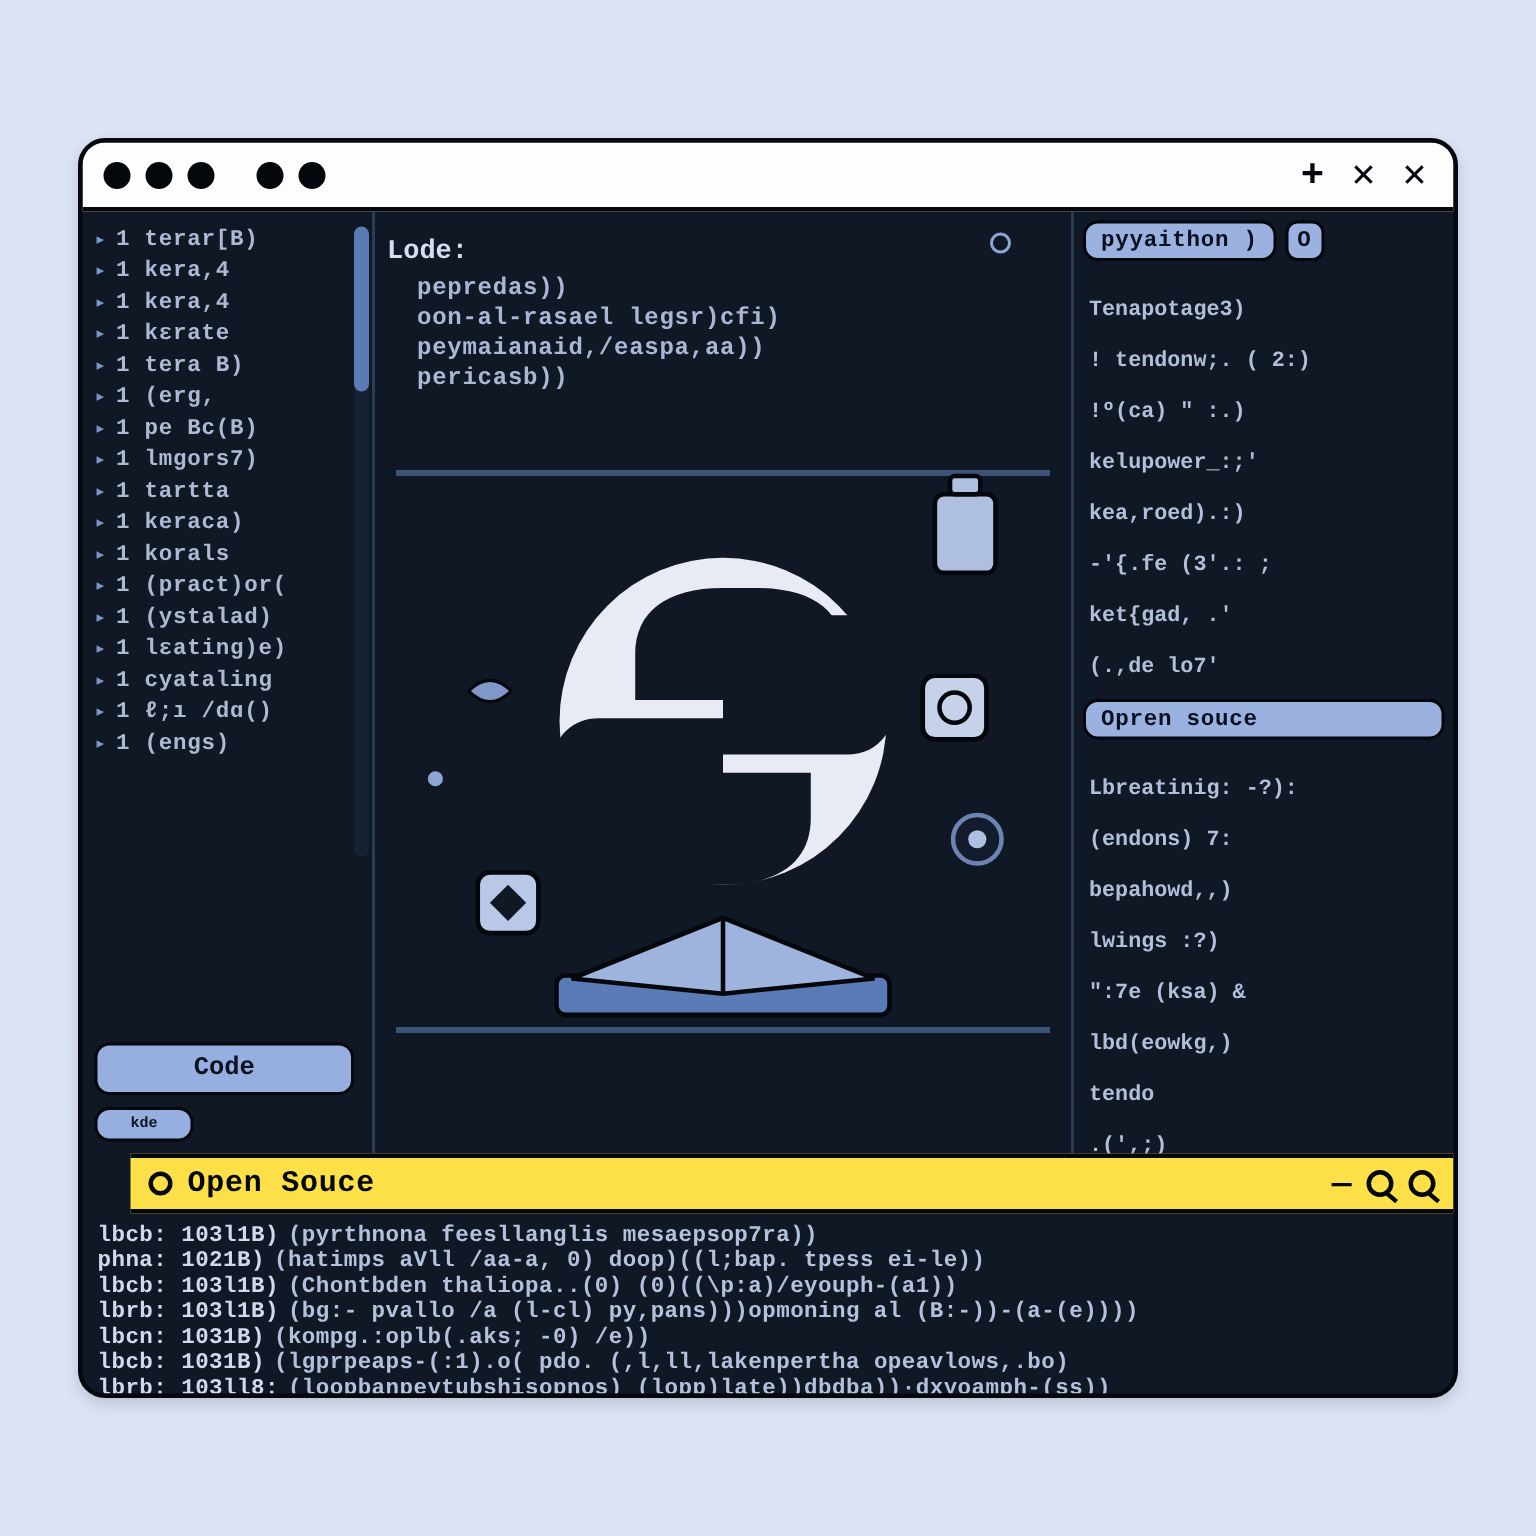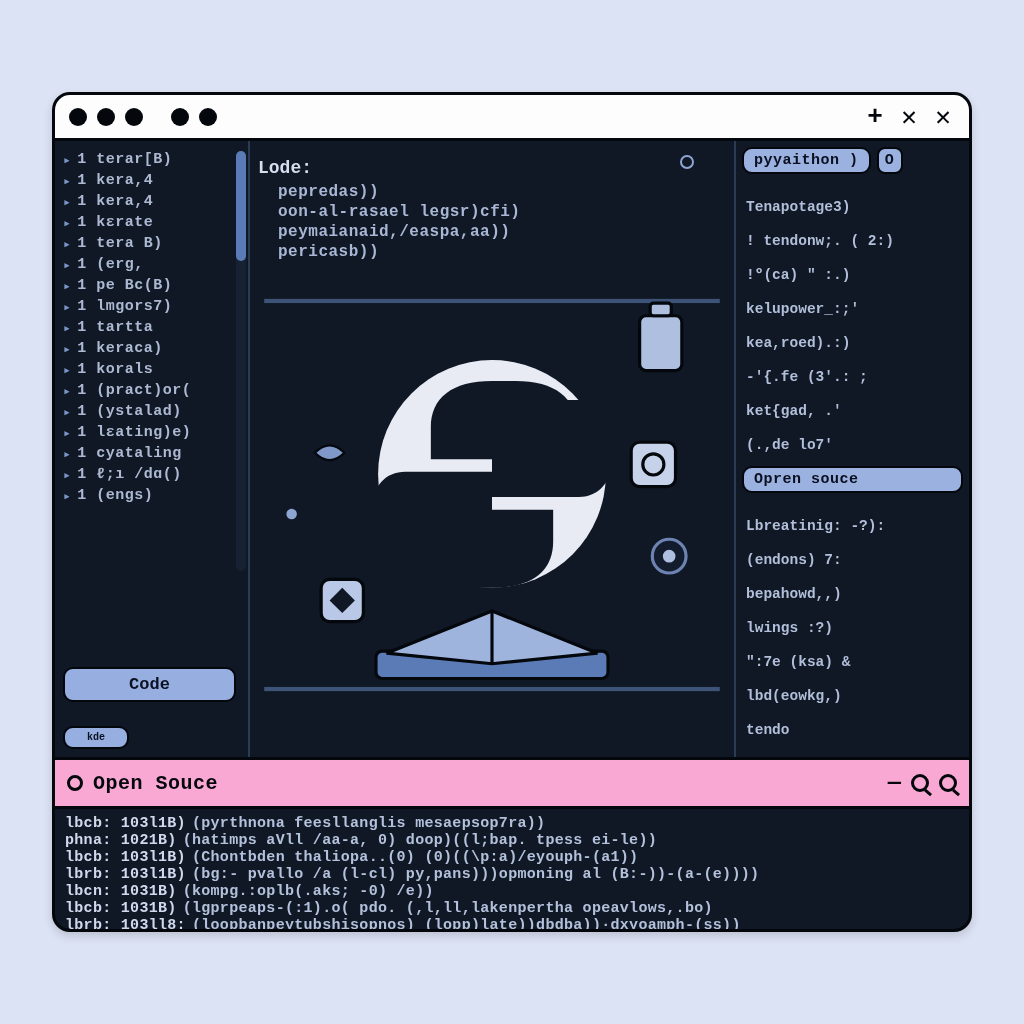--- a/index.html
+++ b/index.html
@@ -36,21 +36,21 @@
     border-right: 2px solid #2b3c55;
     display:flex; flex-direction:column;
     color:#c8d2e8; font-size:15px; position:relative;
   }
   .file-list { flex:1; overflow:hidden; }
   .file-row { display:flex; align-items:center; gap:2px; padding:2px 0; white-space:nowrap; color:#adb9d3; font-weight:600; letter-spacing:.5px;}
   .chev { color:#7c95c9; font-size:13px; margin-right:4px;}
   .sb-scroll { position:absolute; right:2px; top:10px; width:10px; height:420px;
     background:#162233; border-radius:5px; }
   .sb-thumb { width:100%; height:110px; background:#5b7bb7; border-radius:5px; }
-  .sb-buttons { display:flex; flex-direction:column; gap:24px; padding:6px 6px 0 0;}
+  .sb-buttons { display:flex; flex-direction:column; gap:8px; padding:6px 6px 0 0;}
   .btn {
     background:#97aee0; color:#0b1322; font-weight:800;
     border:2px solid #04070c; border-radius:10px;
     padding:6px 10px; font-size:17px; font-family:inherit; cursor:pointer;
   }
   .btn.small { width:66px; padding:4px 8px; font-size:10px;}
   
   .editor {
     flex:1; position:relative; padding:17px 8px;
     color:#c8d2e8;
@@ -59,37 +59,37 @@
   .ed-line { color:#a9b7d5; font-size:16px; font-weight:600; padding:1px 0 1px 20px; letter-spacing:.5px;}
   .dot-ind { position:absolute; top:14px; right:40px; width:14px; height:14px;
     border:2px solid #8fa6d4; border-radius:50%; }
   .art {
     position:absolute; inset:110px 10px 18px 10px;
     display:flex; align-items:center; justify-content:center;
   }
   .art svg { width:100%; height:100%; }
   
   .rightcol {
-    width: 235px; border-left: 2px solid #2b3c55;
+    width: 255px; border-left: 2px solid #2b3c55;
     display:flex; flex-direction:column; color:#c8d2e8; font-size:14.5px;
   }
   .pill-row { display:flex; gap:6px; padding:6px 6px; align-items:center;}
   .pill {
     background:#9bb1e0; color:#0a1020; font-weight:800;
     border:2px solid #04070c; border-radius:10px;
     padding:3px 10px; font-size:15px; letter-spacing:.5px;
   }
   .pill.sq { width:26px; text-align:center; border-radius:8px; padding:3px 0;}
   .panel-body { padding: 2px 8px 6px 10px;}
   .panel-body div { padding:1px 0; font-weight:600; color:#b2bfda; white-space:nowrap; overflow:hidden;margin-top:16px;}
   .foot-line { border-top:1px solid #27374f; padding:4px 6px; font-size:13.5px; color:#9fb0cf; font-weight:600;}
   
   .os-bar {
-    height:52px; background:#f9a8d4; border-top:3px solid #04070c; border-bottom:3px solid #04070c;
-    display:flex; align-items:center; padding:0 12px; gap:10px; justify-content:space-between;
+    height:40px; background:#fde047; border-top:3px solid #04070c; border-bottom:3px solid #04070c;
+    display:flex; align-items:center; padding:0 12px; gap:10px; justify-content:space-between;margin-left:32px;
   }
   .os-left { display:flex; align-items:center; gap:10px;}
   .os-dot { width:16px; height:16px; border:3px solid #04070c; border-radius:50%;}
   .os-label { color:#04070c; font-weight:800; font-size:20px; letter-spacing:.5px;}
   .os-right { display:flex; align-items:center; gap:10px; color:#04070c; font-weight:900; font-size:22px;}
   .mag { width:18px; height:18px; border:3px solid #04070c; border-radius:50%; position:relative;}
   .mag::after { content:""; position:absolute; width:8px; height:3px; background:#04070c;
     bottom:-5px; right:-6px; transform:rotate(40deg);}
   
   .terminal {

